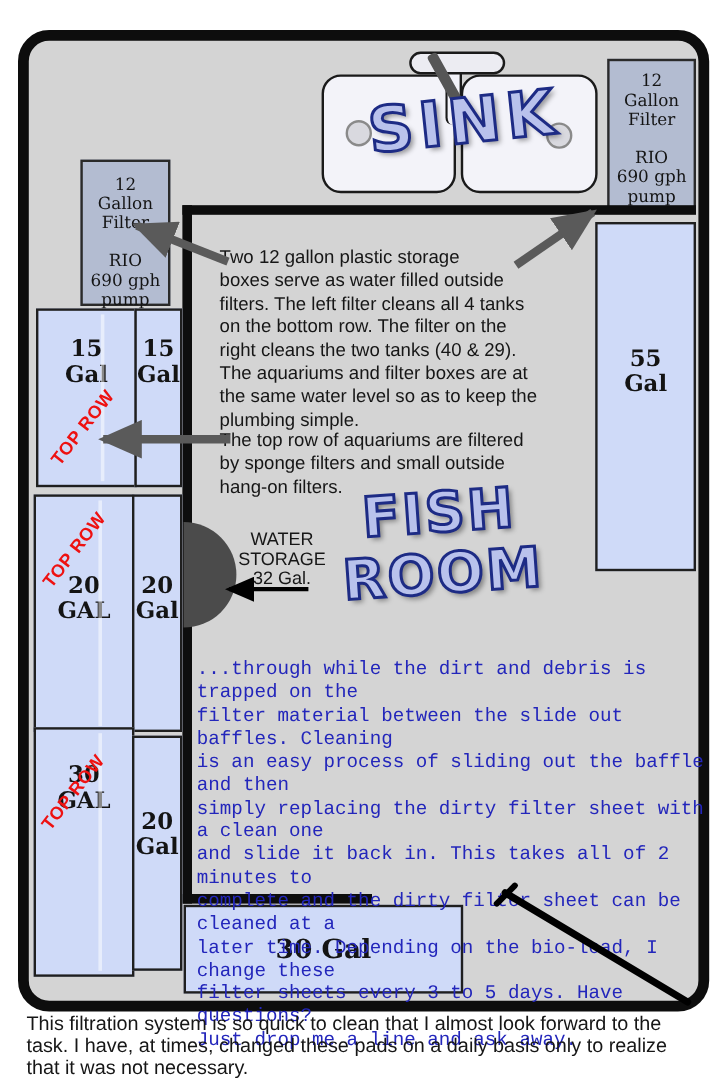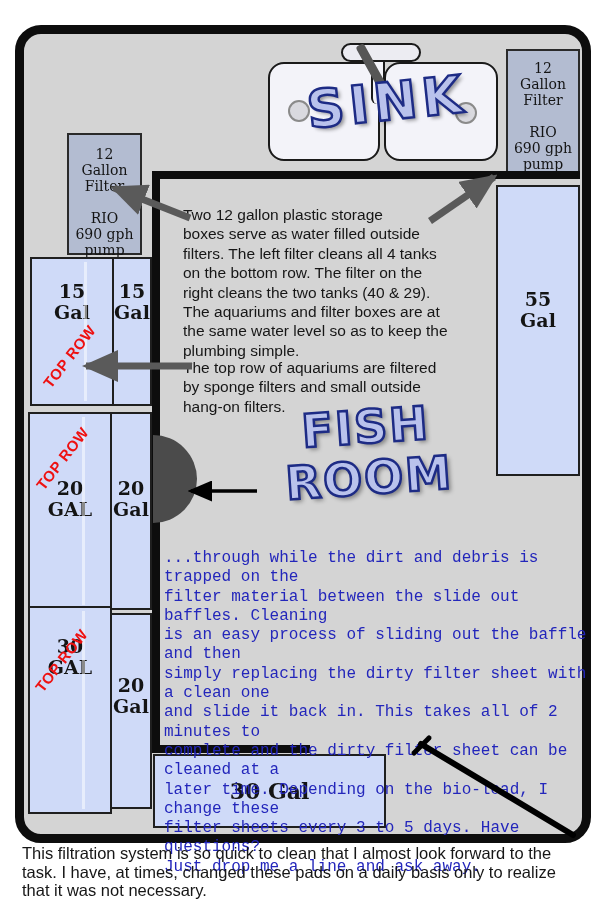--- a/index.html
+++ b/index.html
@@ -112,20 +112,23 @@
 boxes serve as water filled outside
 filters. The left filter cleans all 4 tanks
 on the bottom row. The filter on the
 right cleans the two tanks (40 &amp; 29).
 The aquariums and filter boxes are at
 the same water level so as to keep the
 plumbing simple.</div>
   <div class="abs note p15" style="left:183px;top:358px;">The top row of aquariums are filtered
 by sponge filters and small outside
 hang-on filters.</div>
+  <div class="abs note ws-label" style="left:194px;top:442px;width:82px;">WATER
+STORAGE
+32 Gal.</div>
   <div class="abs note blue p16" style="left:164px;top:549px;font-family:Liberation Mono, monospace;">...through while the dirt and debris is trapped on the
 filter material between the slide out baffles. Cleaning
 is an easy process of sliding out the baffle and then
 simply replacing the dirty filter sheet with a clean one
 and slide it back in. This takes all of 2 minutes to
 complete and the dirty filter sheet can be cleaned at a
 later time. Depending on the bio-load, I change these
 filter sheets every 3 to 5 days.  Have questions?
 Just drop me a line and ask away.</div>
   <div class="abs bubble fishroom-word" style="left:260px;top:402px;width:215px;">FISH

